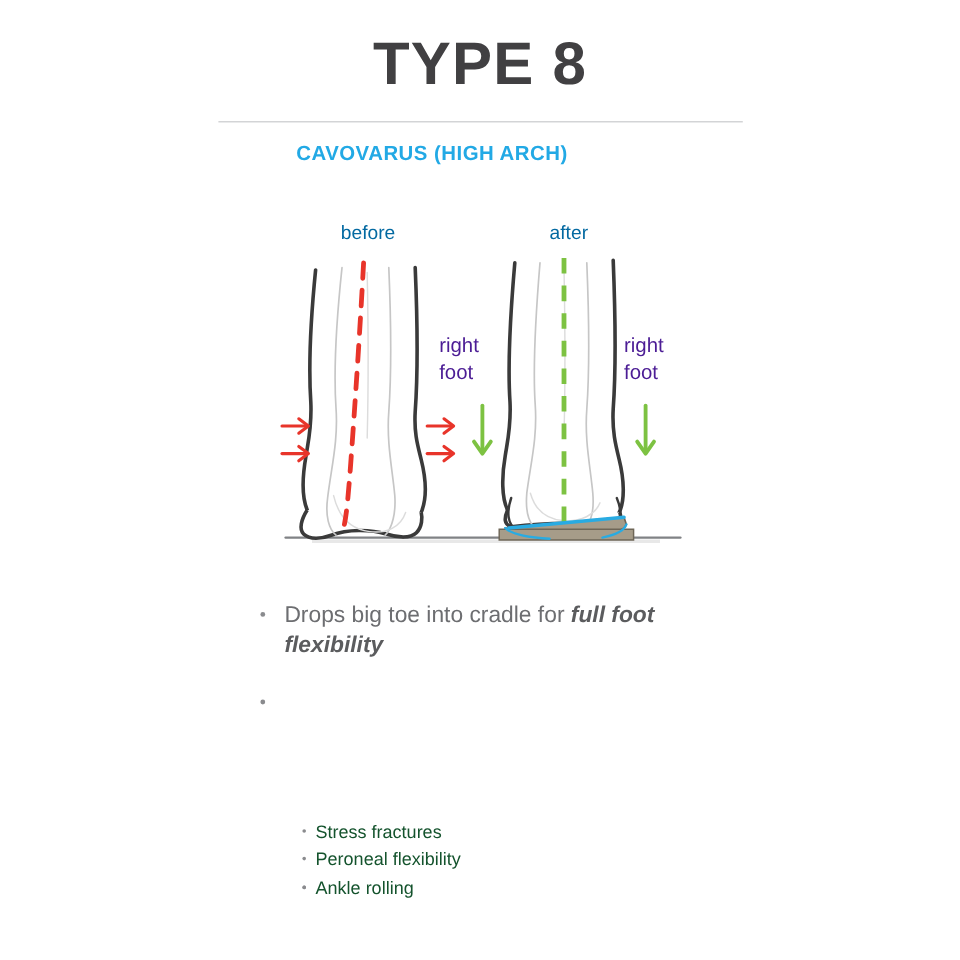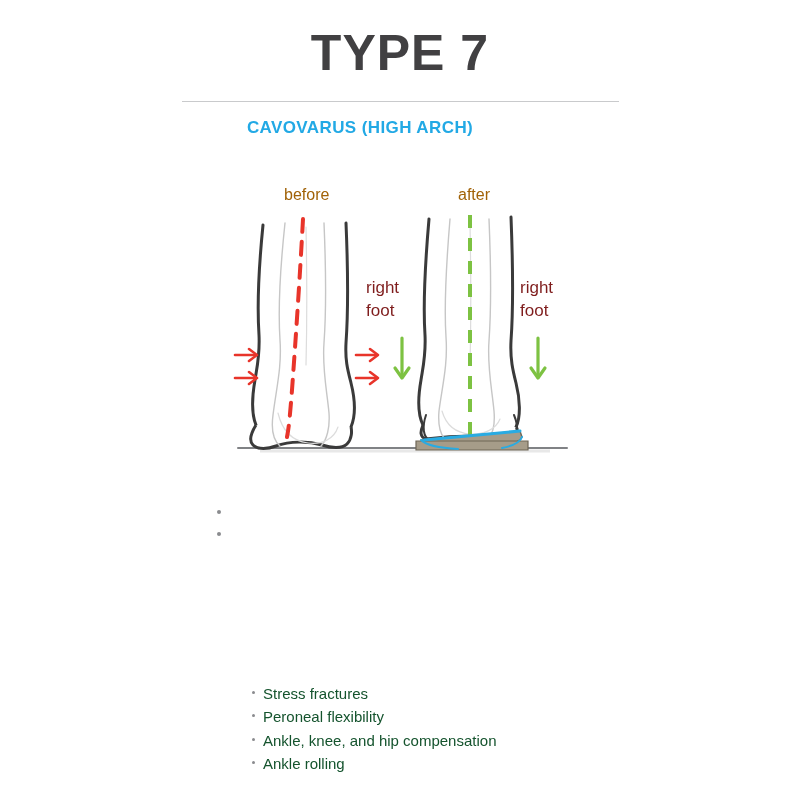--- a/index.html
+++ b/index.html
@@ -62,30 +62,30 @@
     left: 230px;
     width: 345px;
     height: 290px;
   }
   .illustration svg {
     display: block;
   }
   .lbl-before, .lbl-after {
     position: absolute;
     font-size: 16px;
-    color: #a16207;
+    color: #0369a1;
     white-space: nowrap;
   }
   .lbl-before { top: 11px; left: 54px; }
   .lbl-after  { top: 11px; left: 228px; text-align: right; }
 
   .rightfoot {
     position: absolute;
     font-size: 17px;
-    color: #7f1d1d;
+    color: #4c1d95;
     line-height: 1.35;
     white-space: nowrap;
   }
   .rightfoot.a { top: 102px; left: 136px; }
   .rightfoot.b { top: 102px; left: 290px; }
 
   
   .bullets {
     position: absolute;
     top: 500px;
@@ -137,21 +137,21 @@
     height: 3px;
     border-radius: 50%;
     background: #8a8b8e;
   }
 </style>
 </head>
 <body>
 
 <div class="page">
 
-  <div class="title">TYPE 7</div>
+  <div class="title">TYPE 8</div>
   <div class="divider"></div>
   <div class="subtitle">CAVOVARUS (HIGH ARCH)</div>
 
   <div class="illustration">
 
     <div class="lbl-before">before</div>
     <div class="lbl-after">after</div>
 
     <div class="rightfoot a">
       <div>right</div>
@@ -265,40 +265,42 @@
           <path d="M 301 193 L 308 203 L 315 193" fill="none" stroke="#7dc242" stroke-width="3.2" stroke-linecap="round" stroke-linejoin="round"></path>
         </g>
       </g>
 
     </svg>
   </div>
 
   <div class="bullets">
     <div class="bullet">
       <span class="dot"></span>
+      <span>
+        <span>Drops big toe into cradle for </span><b>full foot flexibility</b>
+      </span>
     </div>
 
 
     <div class="bullet">
       <span class="dot"></span>
     </div>
   </div>
 
   <div class="sublist">
     <div class="subitem">
       <span class="sdot"></span>
       <span>Stress fractures</span>
     </div>
     <div class="subitem">
       <span class="sdot"></span>
       <span>Peroneal flexibility</span>
     </div>
     <div class="subitem">
       <span class="sdot"></span>
-      <span>Ankle, knee, and hip compensation</span>
     </div>
     <div class="subitem">
       <span class="sdot"></span>
       <span>Ankle rolling</span>
     </div>
   </div>
 
 </div>
 
 </body></html>

